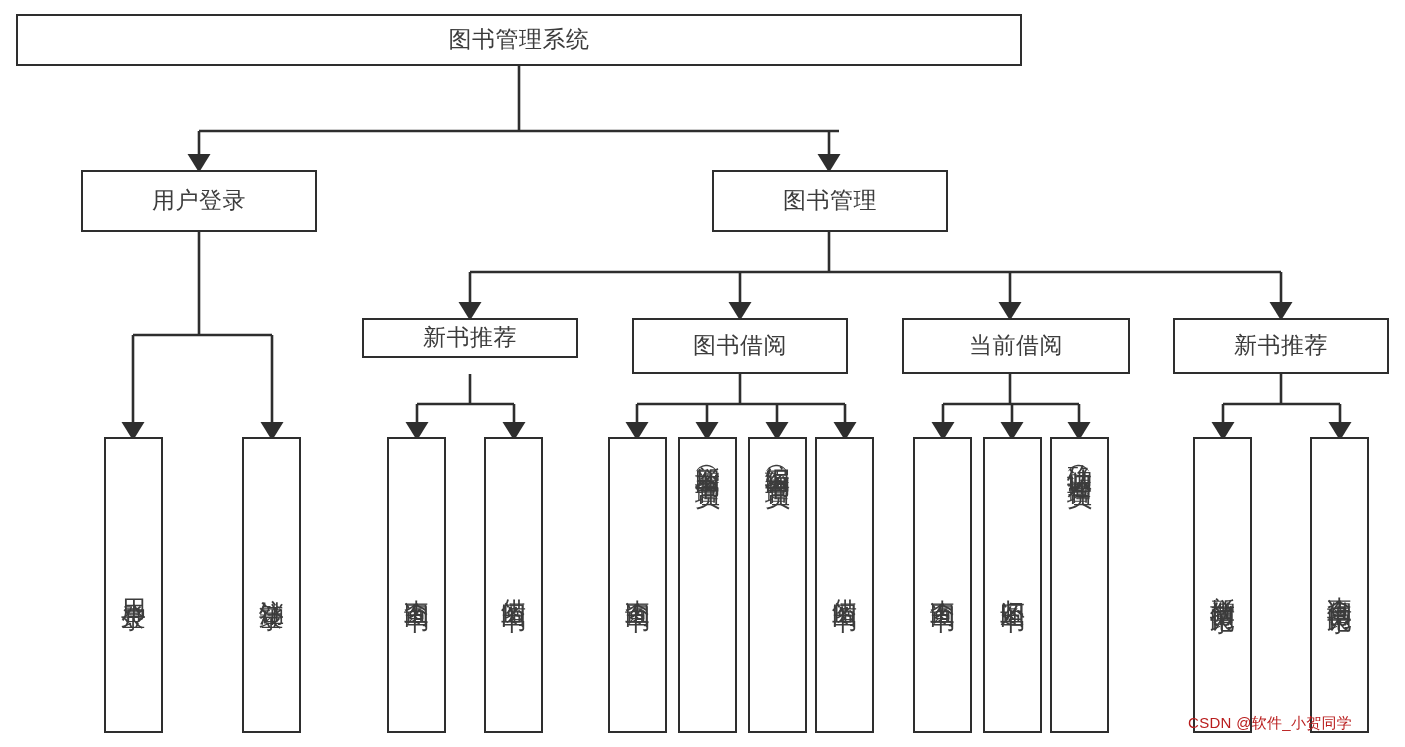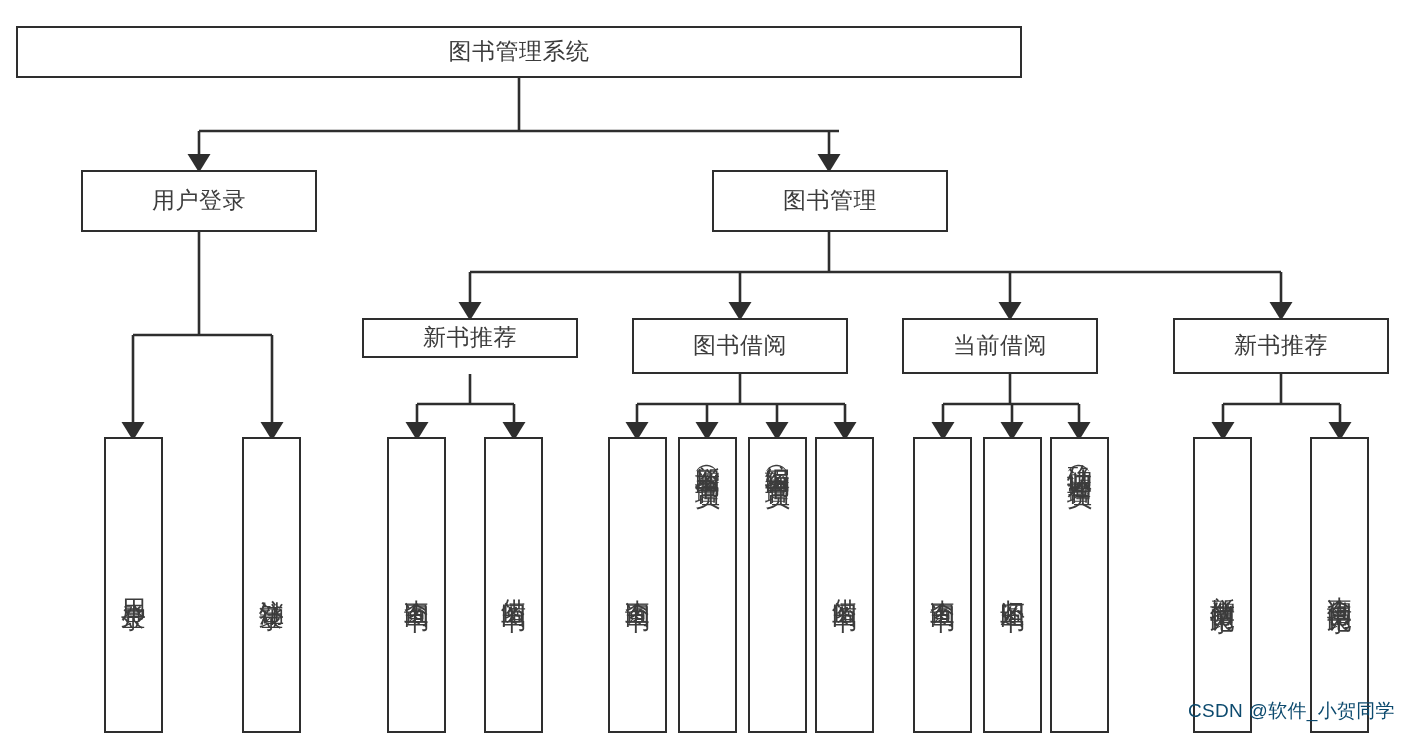--- a/index.html
+++ b/index.html
@@ -62,23 +62,23 @@
     letter-spacing: 3px;
     white-space: nowrap;
   }
   .node.vert.mid {
     align-items: center;
     padding-top: 0;
   }
   .watermark {
     position: absolute;
     left: 1188px;
-    top: 698px;
-    font-size: 19px;
-    color: #0c4a6e;
+    top: 714px;
+    font-size: 15px;
+    color: #b91c1c;
     white-space: nowrap;
     z-index: 6;
     letter-spacing: 0.3px;
   }
 </style>
 </head>
 <body>
 
 <div id="canvas">
 
@@ -125,41 +125,41 @@
       <path d="M1012,404 L1012,430" marker-end="url(#arrow)"></path>
       <path d="M1079,404 L1079,430" marker-end="url(#arrow)"></path>
 
       <path d="M1281,374 L1281,404"></path>
       <path d="M1223,404 L1340,404"></path>
       <path d="M1223,404 L1223,430" marker-end="url(#arrow)"></path>
       <path d="M1340,404 L1340,430" marker-end="url(#arrow)"></path>
     </g>
   </svg>
 
-  <div class="node horiz" style="left:16px; top:14px; width:1006px; height:52px;margin-top:12px;">
+  <div class="node horiz" style="left:16px; top:14px; width:1006px; height:52px;">
     <span class="label">图书管理系统</span>
   </div>
 
   <div class="node horiz" style="left:81px; top:170px; width:236px; height:62px;">
     <span class="label">用户登录</span>
   </div>
 
   <div class="node horiz" style="left:712px; top:170px; width:236px; height:62px;">
     <span class="label">图书管理</span>
   </div>
 
   <div class="node horiz" style="left:362px; top:318px; width:216px; height:40px;">
     <span class="label">新书推荐</span>
   </div>
 
   <div class="node horiz" style="left:632px; top:318px; width:216px; height:56px;">
     <span class="label">图书借阅</span>
   </div>
 
-  <div class="node horiz" style="left:902px; top:318px; width:196px; height:56px;">
+  <div class="node horiz" style="left:902px; top:318px; width:228px; height:56px;">
     <span class="label">当前借阅</span>
   </div>
 
   <div class="node horiz" style="left:1173px; top:318px; width:216px; height:56px;">
     <span class="label">新书推荐</span>
   </div>
 
   <div class="node vert mid" style="left:104px; top:437px; width:59px; height:296px;">
     <span class="label">用户登录</span>
   </div>

